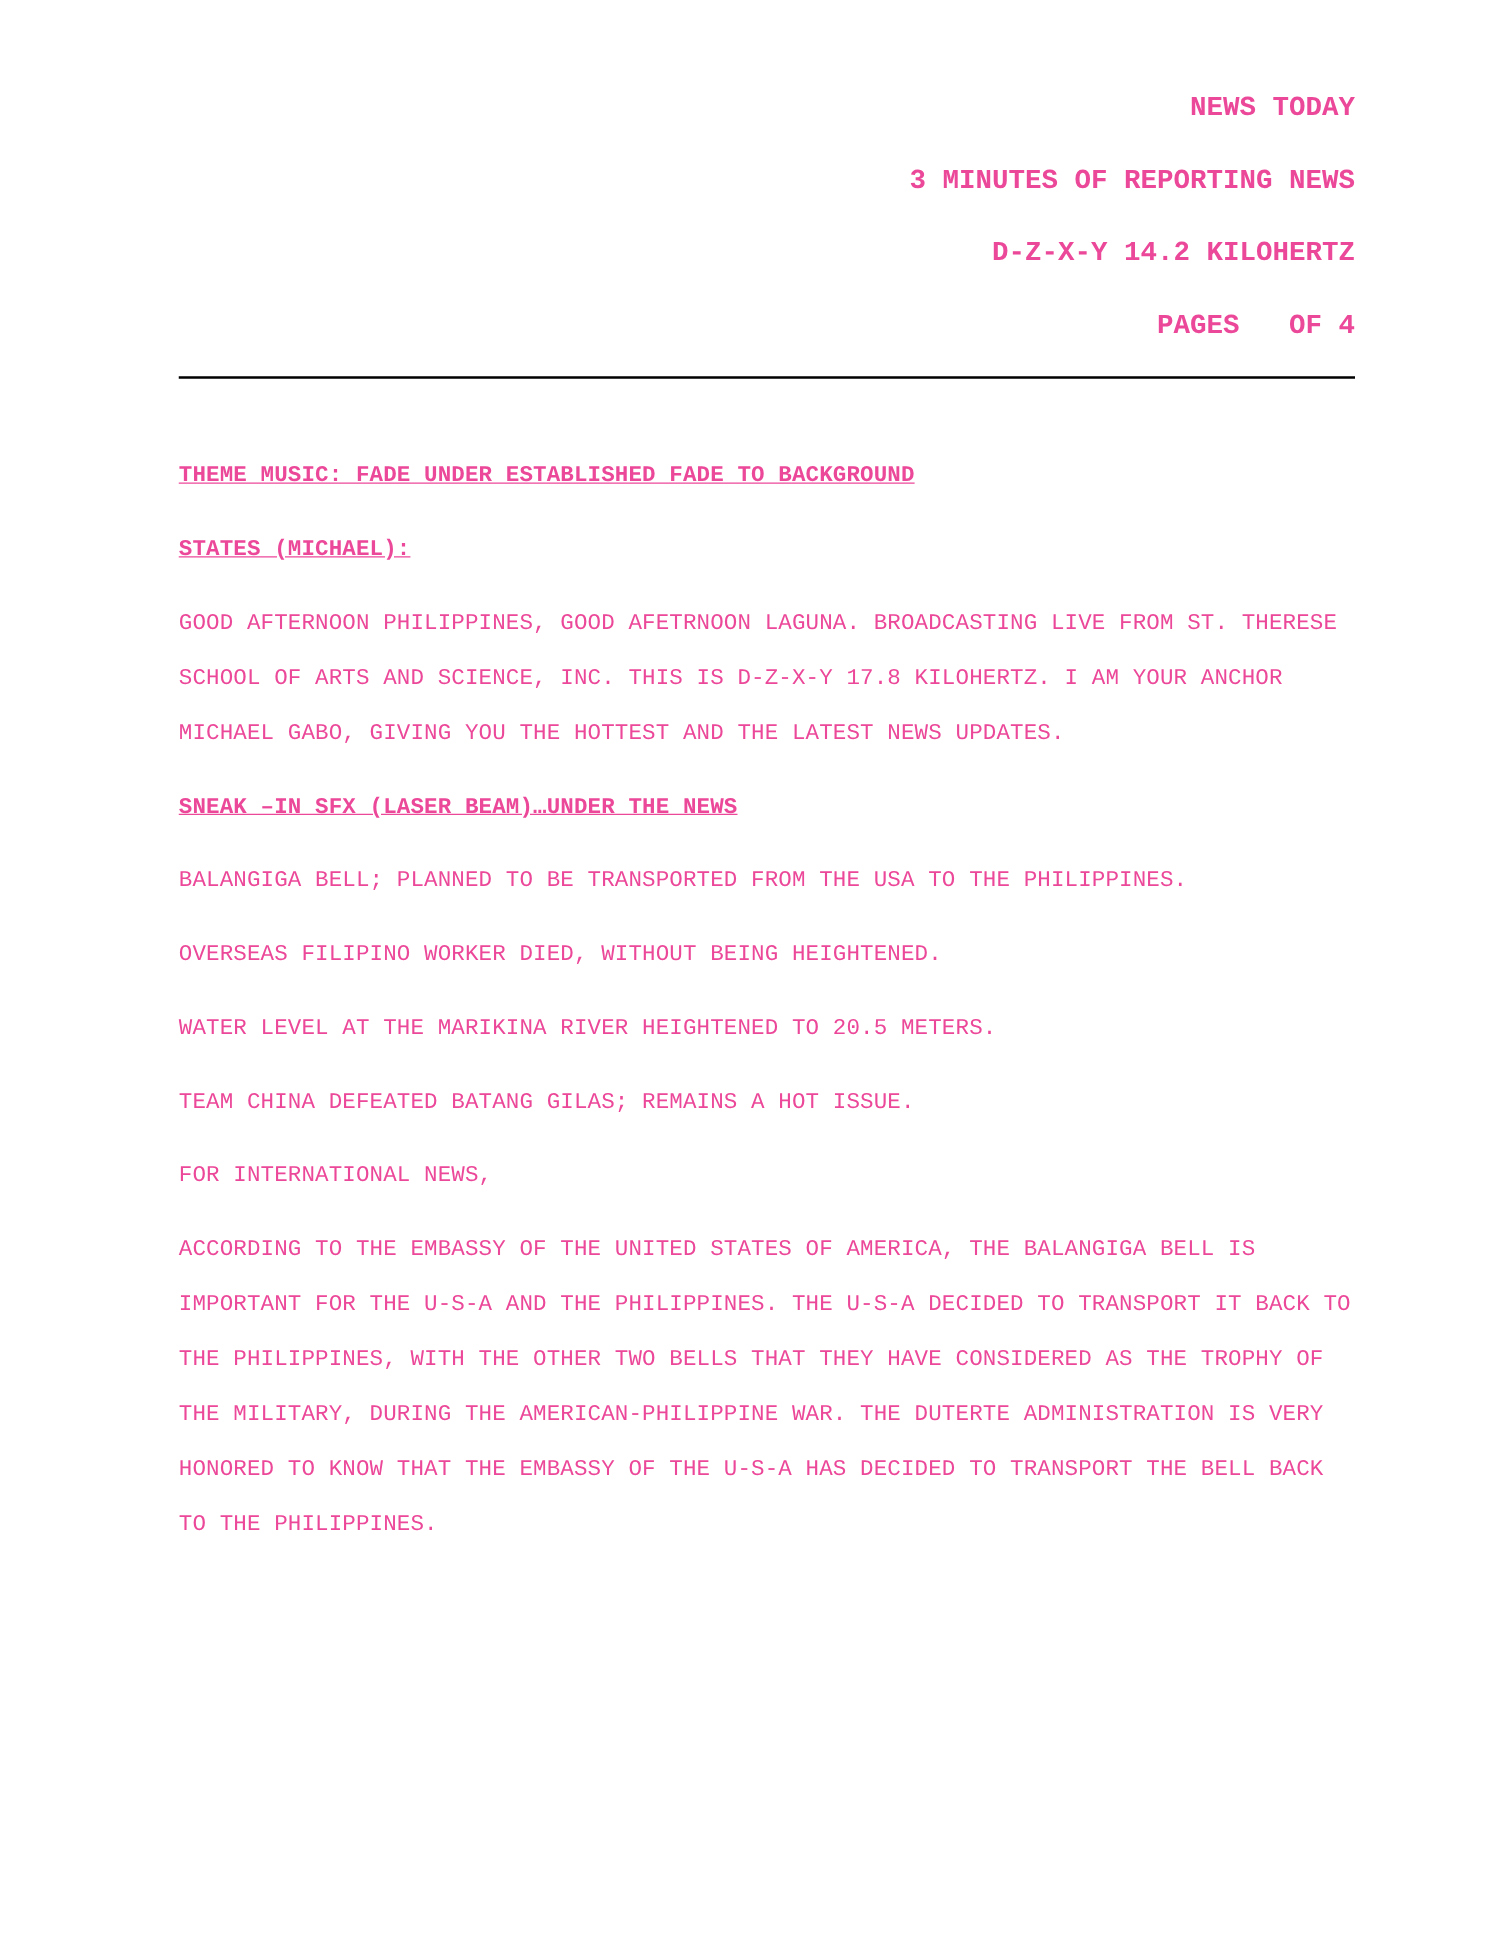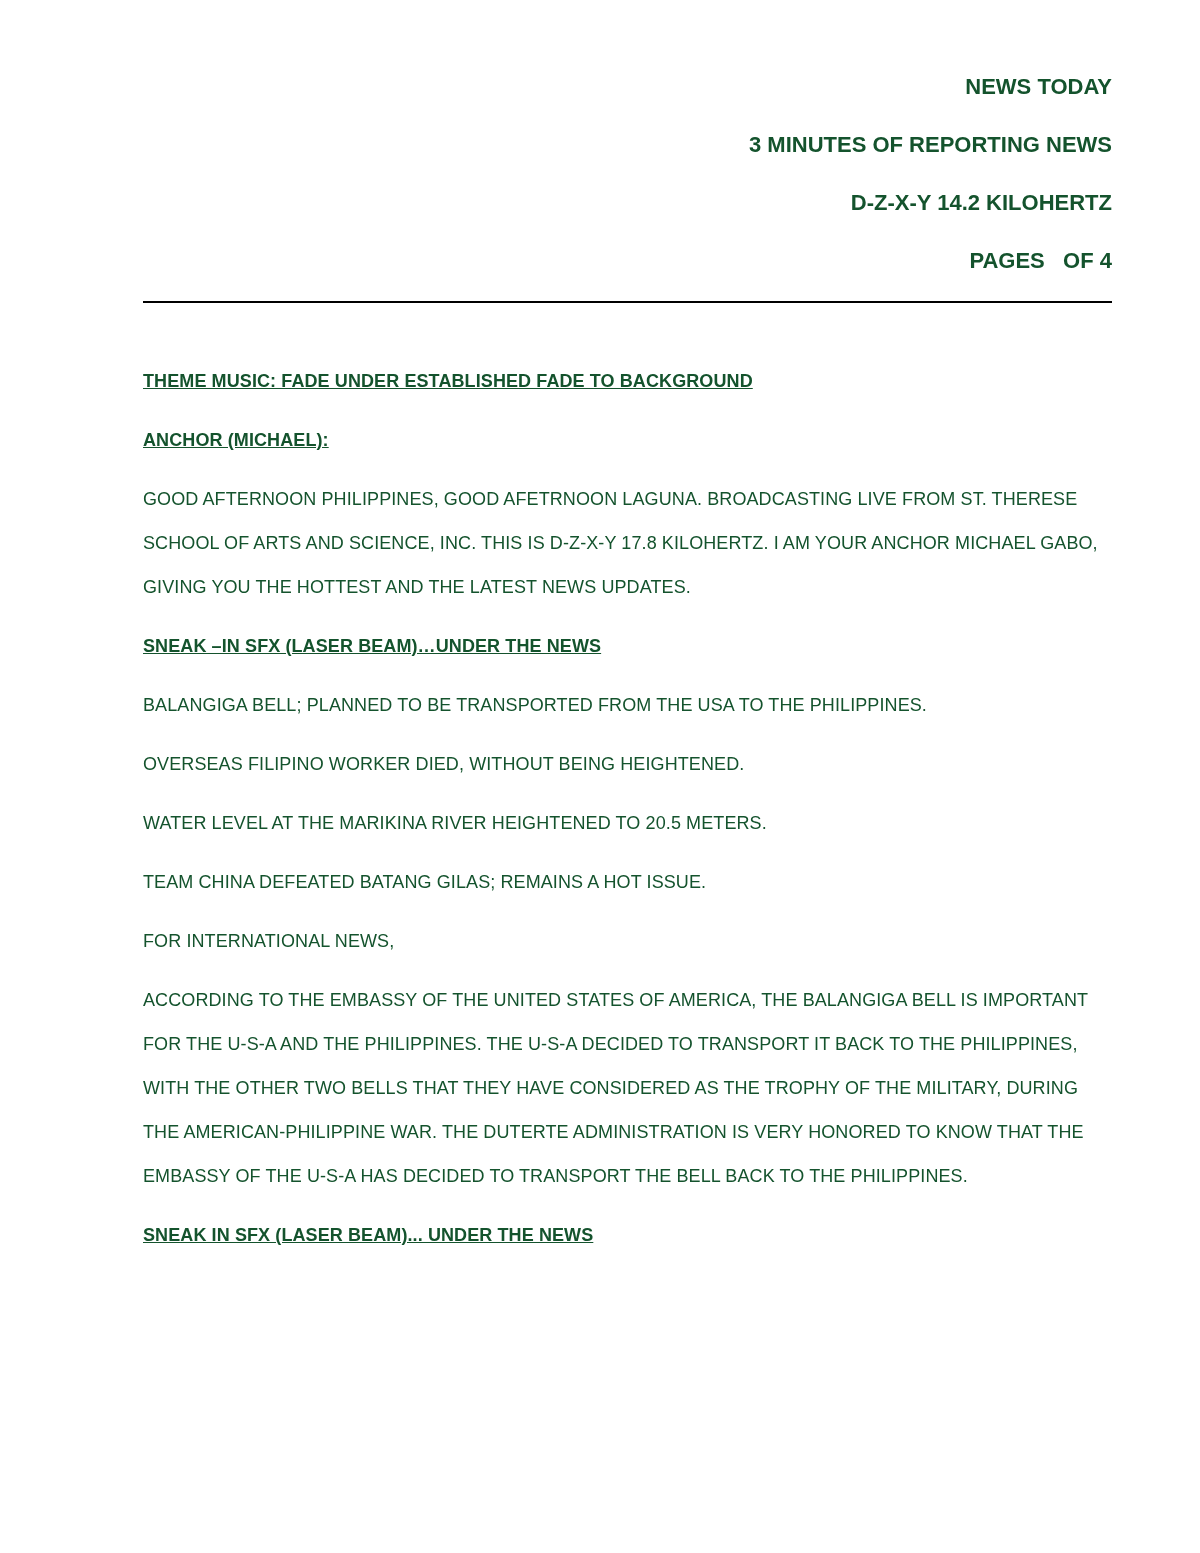--- a/index.html
+++ b/index.html
@@ -6,24 +6,24 @@
     margin: 0;
     padding: 0;
     background: #ffffff;
   }
   .page {
     position: relative;
     width: 1200px;
     height: 1553px;
     margin: 0 auto;
     background: #ffffff;
-    color: #14532d;
-    font-family: Liberation Sans, sans-serif;
+    color: #ec4899;
+    font-family: Liberation Mono, monospace;
     box-sizing: border-box;
-    padding: 74px 88px 0 143px;
+    padding: 74px 116px 0 143px;
     overflow: hidden;
   }
   .doc-header {
     text-align: right;
     font-size: 22px;
     font-weight: 600;
   }
   .doc-header p {
     margin: 0 0 33px 0;
     line-height: 25px;
@@ -60,25 +60,24 @@
     <p>NEWS TODAY</p>
     <p>3 MINUTES OF REPORTING NEWS</p>
     <p>D-Z-X-Y 14.2 KILOHERTZ</p>
     <p class="last">PAGES   OF 4</p>
   </header>
 
   <hr class="header-rule">
 
   <main class="doc-body">
     <p class="cue">THEME MUSIC: FADE UNDER ESTABLISHED FADE TO BACKGROUND</p>
-    <p class="cue">ANCHOR (MICHAEL):</p>
+    <p class="cue">STATES (MICHAEL):</p>
     <p class="normal">GOOD AFTERNOON PHILIPPINES, GOOD AFETRNOON LAGUNA. BROADCASTING LIVE FROM ST. THERESE SCHOOL OF ARTS AND SCIENCE, INC. THIS IS D-Z-X-Y 17.8 KILOHERTZ.  I AM YOUR ANCHOR MICHAEL GABO, GIVING YOU THE HOTTEST AND THE LATEST NEWS UPDATES.</p>
     <p class="cue">SNEAK –IN SFX (LASER BEAM)…UNDER THE NEWS</p>
     <p class="normal">BALANGIGA BELL; PLANNED TO BE TRANSPORTED FROM THE USA TO THE PHILIPPINES.</p>
     <p class="normal">OVERSEAS FILIPINO WORKER DIED, WITHOUT BEING HEIGHTENED.</p>
     <p class="normal">WATER LEVEL AT THE MARIKINA RIVER HEIGHTENED TO 20.5 METERS.</p>
     <p class="normal">TEAM CHINA DEFEATED BATANG GILAS; REMAINS A HOT ISSUE.</p>
     <p class="normal">FOR INTERNATIONAL NEWS,</p>
     <p class="normal">ACCORDING TO THE EMBASSY OF THE UNITED STATES OF AMERICA, THE BALANGIGA BELL IS IMPORTANT FOR THE U-S-A AND THE PHILIPPINES. THE U-S-A DECIDED TO TRANSPORT IT BACK TO THE PHILIPPINES, WITH THE OTHER TWO BELLS THAT THEY HAVE CONSIDERED AS THE TROPHY OF THE MILITARY, DURING THE AMERICAN-PHILIPPINE WAR. THE DUTERTE ADMINISTRATION IS VERY HONORED TO KNOW THAT THE EMBASSY OF THE U-S-A HAS DECIDED TO TRANSPORT THE BELL BACK TO THE PHILIPPINES.</p>
-    <p class="cue">SNEAK IN SFX (LASER BEAM)... UNDER THE NEWS</p>
   </main>
 
 </div>
 
 </body></html>

